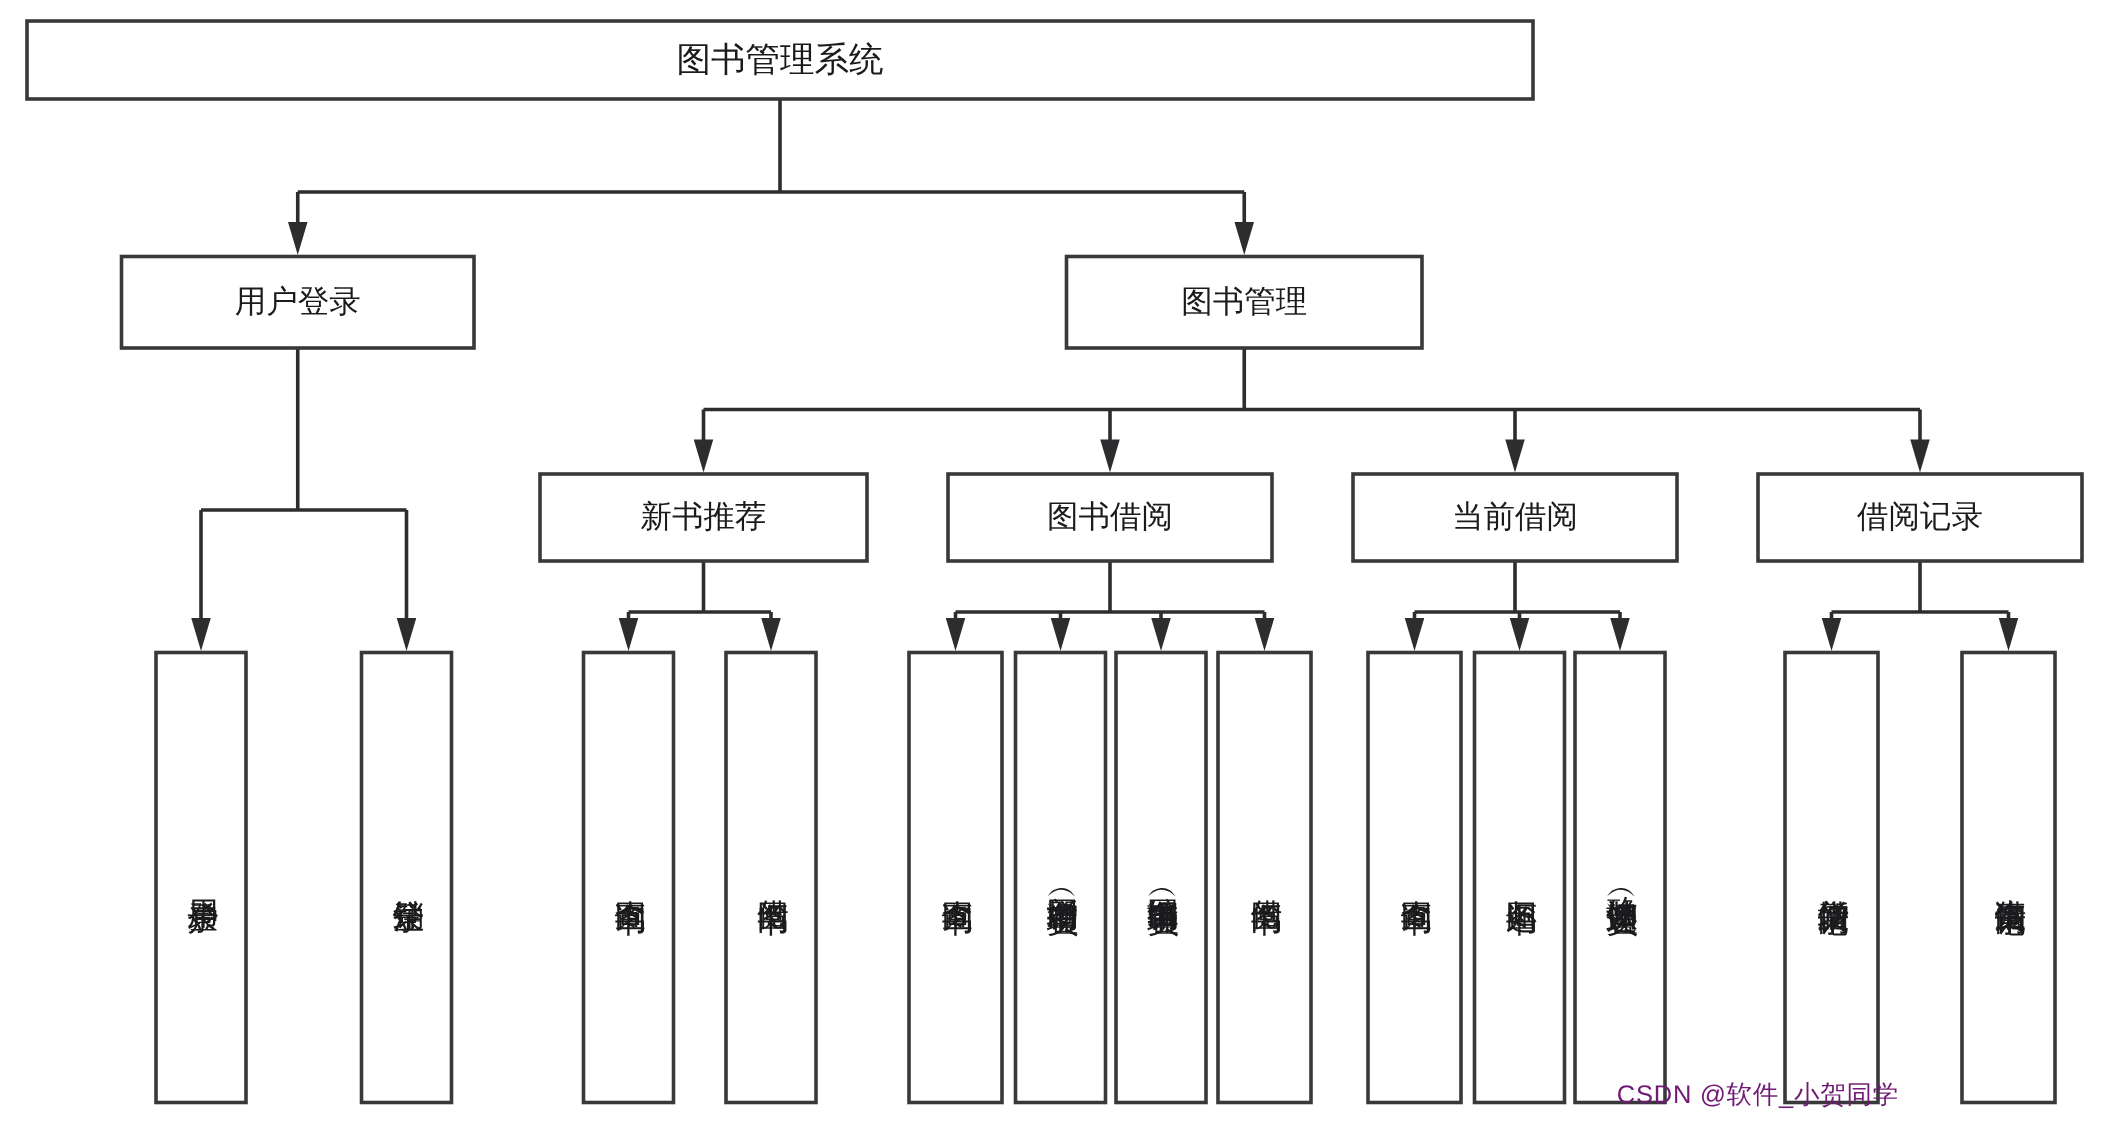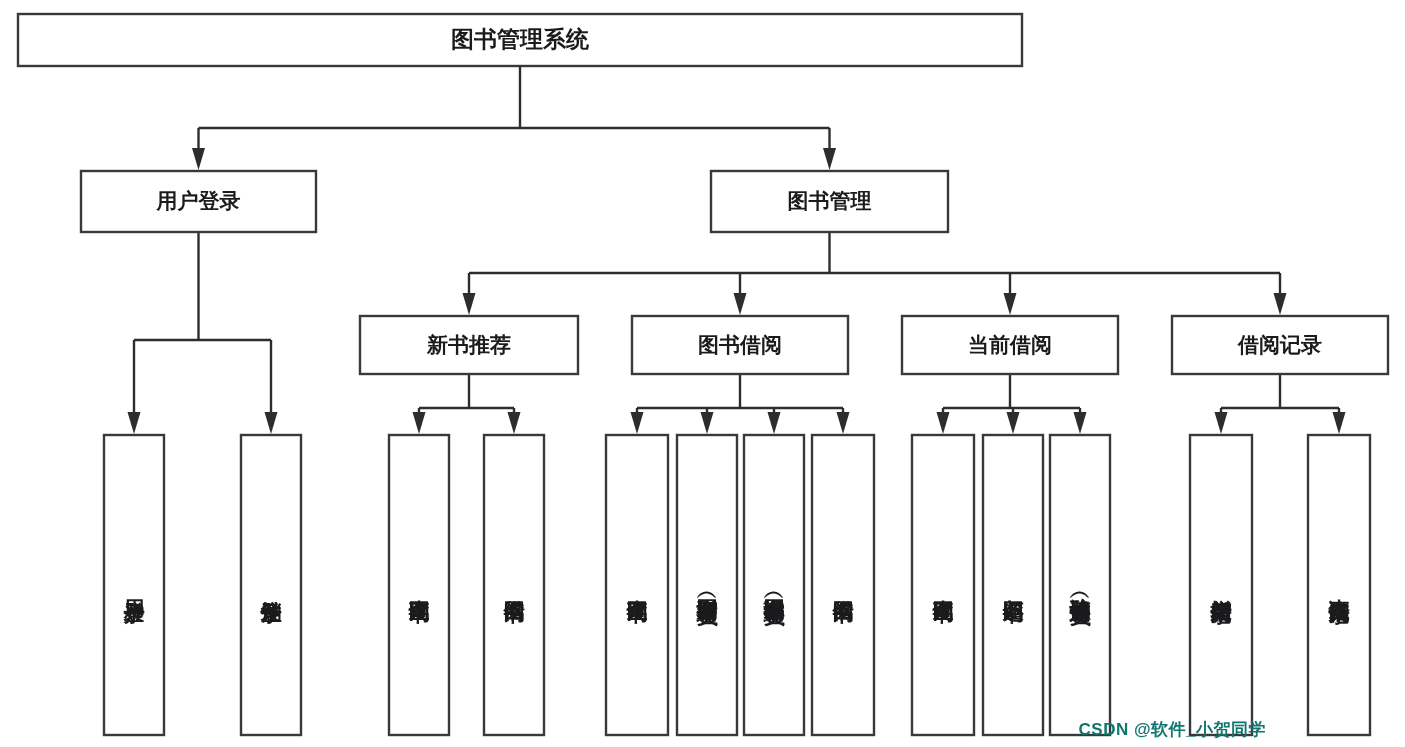--- a/index.html
+++ b/index.html
@@ -12,21 +12,20 @@
     width: 1405px;
     height: 747px;
     font-family: "Liberation Sans", "DejaVu Sans", sans-serif;
     overflow: hidden;
   }
   #diagram-root {
     position: relative;
     width: 1276px;
     height: 747px;
     background: #ffffff;
-    font-weight: bold;
   }
   svg.tree-canvas {
     position: absolute;
     left: 0;
     top: 0;
     width: 1405px;
     height: 747px;
     display: block;
   }
   .node-box {
@@ -67,21 +66,21 @@
     letter-spacing: 1px;
     white-space: nowrap;
     pointer-events: none;
   }
   .watermark {
     position: absolute;
     right: 10px;
     bottom: 6px;
     font-family: "Liberation Sans", "DejaVu Sans", sans-serif;
     font-size: 17px;
-    color: #0f766e;
+    color: #701a75;
     letter-spacing: 0.5px;
     white-space: nowrap;
   }
 </style>
 </head>
 <body>
 
 <div id="diagram-root">
 
   <svg class="tree-canvas" viewBox="0 0 1405 747">

